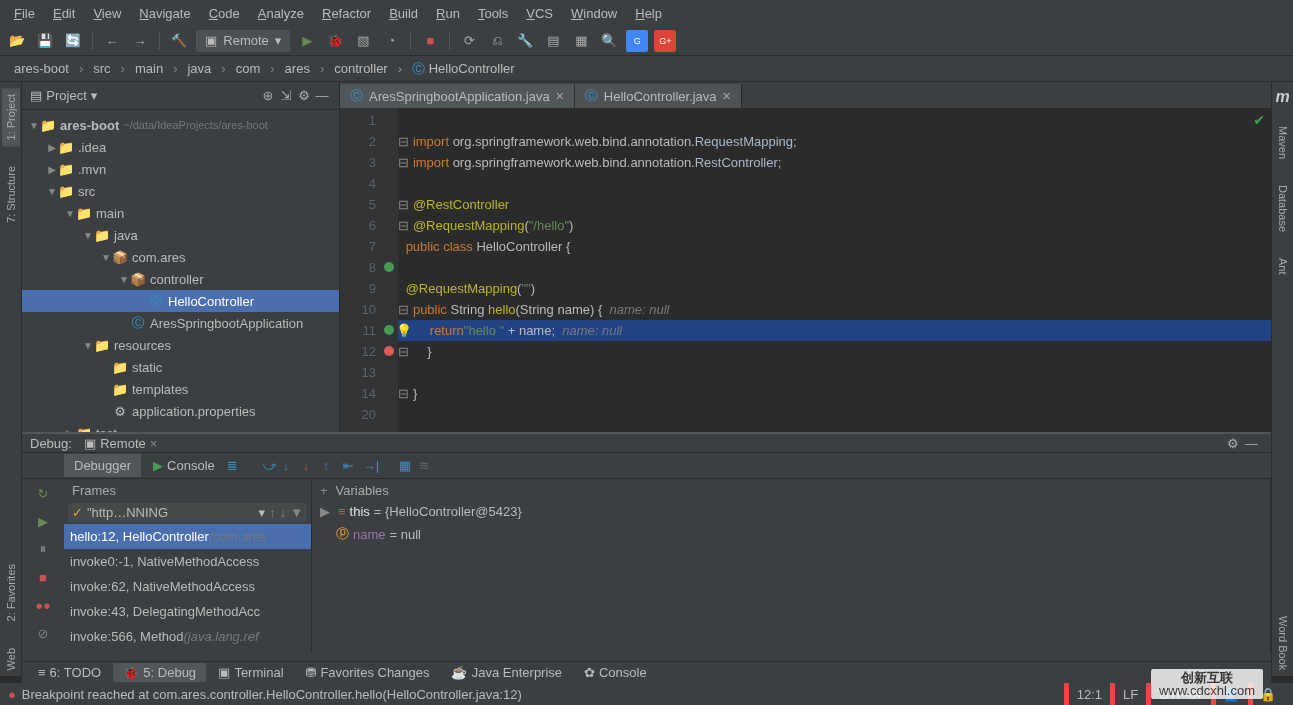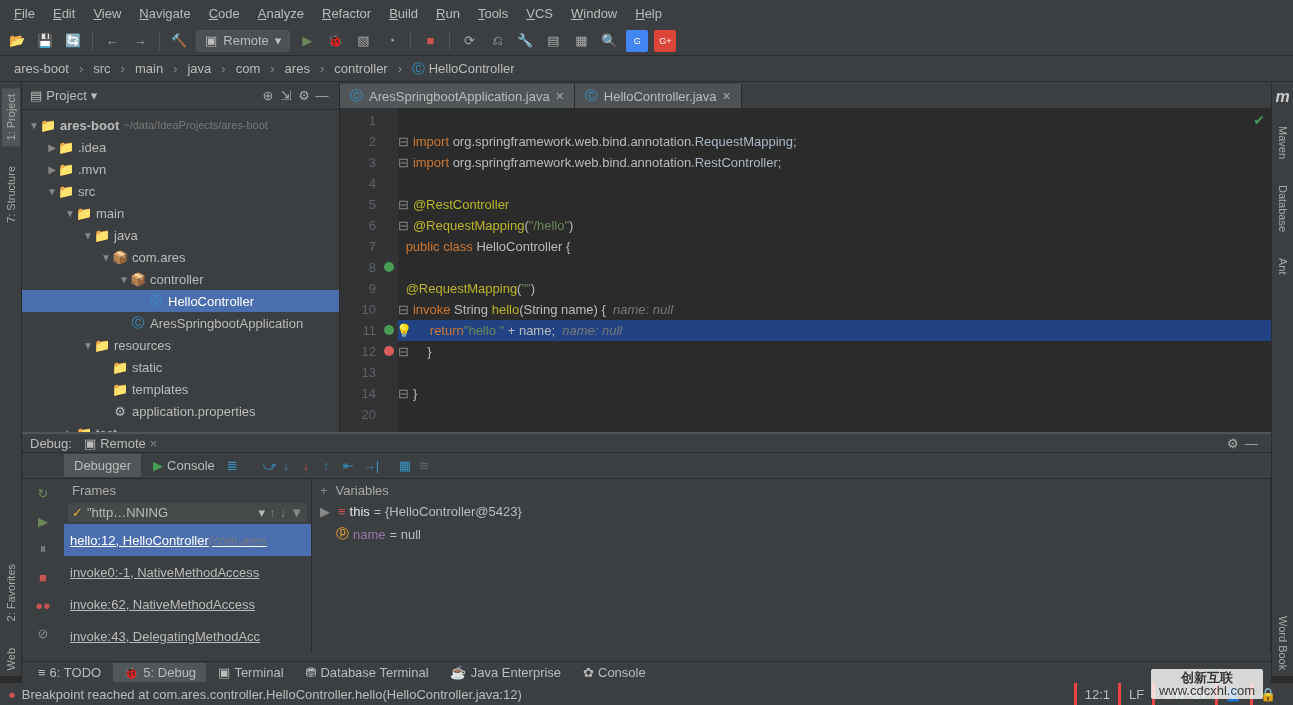--- a/index.html
+++ b/index.html
@@ -73,35 +73,35 @@
 .dtab { padding:4px 10px; cursor:pointer; display:flex; gap:4px; align-items:center; }
 .dtab.active { background:#515658; }
 .dt-ic { width:18px; color:#3592c4; cursor:pointer; }
 .debug-body { display:flex; height:174px; }
 .dbg-left { width:42px; display:flex; flex-direction:column; align-items:center; gap:8px; padding-top:4px; }
 .dbg-left .b { width:20px; height:20px; display:flex; align-items:center; justify-content:center; cursor:pointer; }
 .frames { width:248px; border-right:1px solid #2b2b2b; }
 .panel-hdr { height:22px; display:flex; align-items:center; padding:0 8px; color:#aaa; background:#3c3f41;text-align:right; }
 .thread { display:flex; align-items:center; gap:4px; padding:2px 4px; margin:2px 4px; background:#45494a; border-radius:2px; }
 .stack { overflow:hidden; }
-.frame { height:32px; display:flex; align-items:center; padding:0 6px; white-space:nowrap;text-decoration:underline; }
+.frame { height:25px; display:flex; align-items:center; padding:0 6px; white-space:nowrap; }
 .frame.sel { background:#4b6eaf; color:#fff; }
 .frame .pkg { color:#787878; font-style:italic; }
 .variables { flex:1; border-right:1px solid #2b2b2b; }
 .var-row { padding:3px 8px 3px 24px; display:flex; align-items:center; gap:4px; }
 
 
 .bottom-tabs { position:absolute; left:22px; right:22px; bottom:22px; height:22px; background:#3c3f41; display:flex; align-items:center; padding:0 6px; gap:2px; border-top:1px solid #2b2b2b; }
 .btab { padding:2px 10px; cursor:pointer; display:flex; gap:4px; align-items:center; font-size:12px; }
 .btab.active { background:#515658; }
 
 
 .status { position:absolute; left:0; right:0; bottom:0; height:22px; background:#3c3f41; display:flex; align-items:center; padding:0 8px; font-size:12px; }
 .status .msg { flex:1; display:flex; gap:6px; align-items:center; }
-.status .cell { padding:0 8px; border-left:3px solid #ef4444; height:100%; display:flex; align-items:center; }
+.status .cell { padding:0 8px; border-left:5px solid #ef4444; height:100%; display:flex; align-items:center; }
 
 
 .watermark { position:absolute; right:30px; bottom:6px; opacity:.8; font-size:11px; color:#333; background:#fff; padding:2px 8px; border-radius:2px; display:flex; flex-direction:column; align-items:center; line-height:1; }
 
 .ic-circle { display:inline-block; width:10px; height:10px; border-radius:50%; }
 </style>
 </head>
 <body>
 
 <div class="menubar" id="menubar">
@@ -312,21 +312,21 @@
   <div class="code" id="code">
       <div class="code-row"><span class="fold"> </span></div>
       <div class="code-row"><span class="fold">⊟</span><span class="kw">import</span> org.springframework.web.bind.annotation.<span class="cls">RequestMapping</span>;</div>
       <div class="code-row"><span class="fold">⊟</span><span class="kw">import</span> org.springframework.web.bind.annotation.<span class="cls">RestController</span>;</div>
       <div class="code-row"><span class="fold"> </span></div>
       <div class="code-row"><span class="fold">⊟</span><span class="ann">@RestController</span></div>
       <div class="code-row"><span class="fold">⊟</span><span class="ann">@RequestMapping</span>(<span class="str">"/hello"</span>)</div>
       <div class="code-row"><span class="fold"> </span><span class="kw">public class</span> HelloController {</div>
       <div class="code-row"><span class="fold"> </span></div>
       <div class="code-row"><span class="fold"> </span>    <span class="ann">@RequestMapping</span>(<span class="str">""</span>)</div>
-      <div class="code-row"><span class="fold">⊟</span>    <span class="kw">invoke</span> String <span class="ann">hello</span>(String name) {  <span class="hint">name: null</span></div>
+      <div class="code-row"><span class="fold">⊟</span>    <span class="kw">public</span> String <span class="ann">hello</span>(String name) {  <span class="hint">name: null</span></div>
       <div class="code-row hl"><span style="color:#f0a732;margin:0 10px 0 -2px">💡</span><span class="fold"> </span>        <span class="kw">return</span> <span class="str">"hello "</span> + name;  <span class="hint">name: null</span></div>
       <div class="code-row"><span class="fold">⊟</span>    }</div>
       <div class="code-row"><span class="fold"> </span></div>
       <div class="code-row"><span class="fold">⊟</span>}</div>
     </div>
   <div class="check">✔</div>
 </div>
 
 <div class="debug">
   <div class="debug-head">
@@ -417,21 +417,21 @@
     <div class="btab active">
       <span>🐞</span>
       <span>5: Debug</span>
     </div>
     <div class="btab">
       <span>▣</span>
       <span>Terminal</span>
     </div>
     <div class="btab">
       <span>⛃</span>
-      <span>Database Terminal</span>
+      <span>Favorites Changes</span>
     </div>
     <div class="btab">
       <span>☕</span>
       <span>Java Enterprise</span>
     </div>
     <div class="btab">
       <span>✿</span>
       <span>Console</span>
     </div>
   </div>

